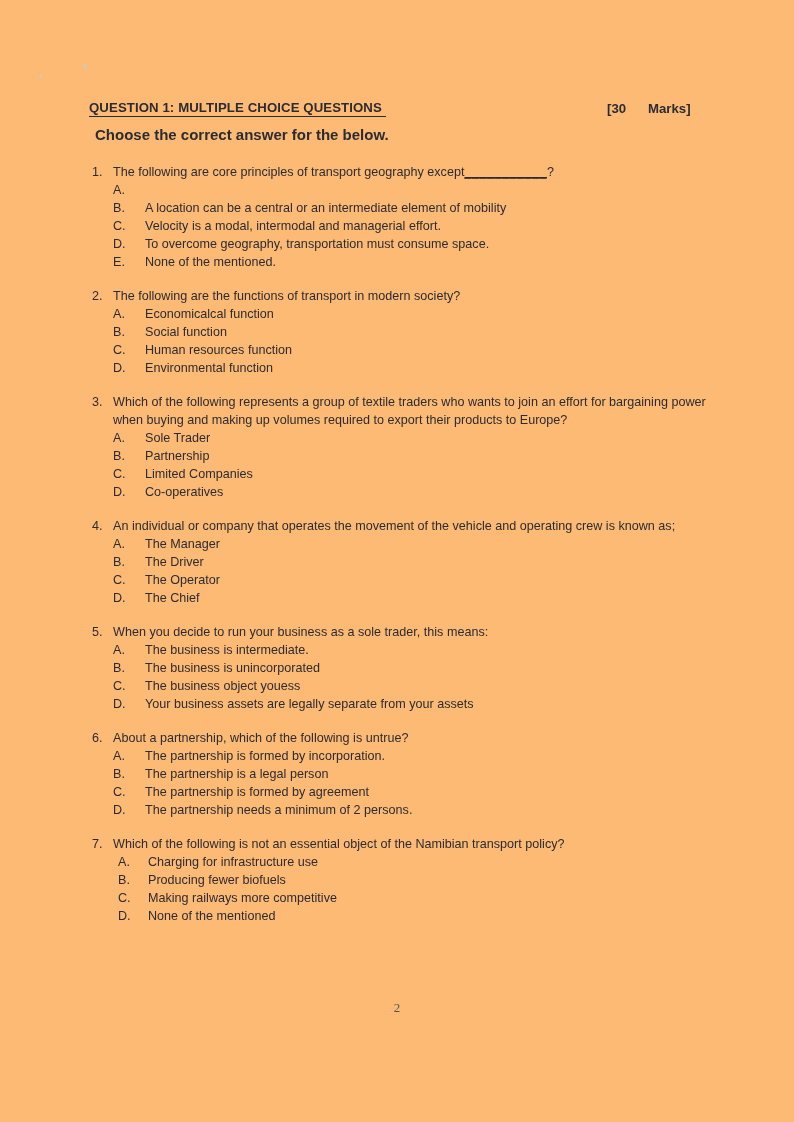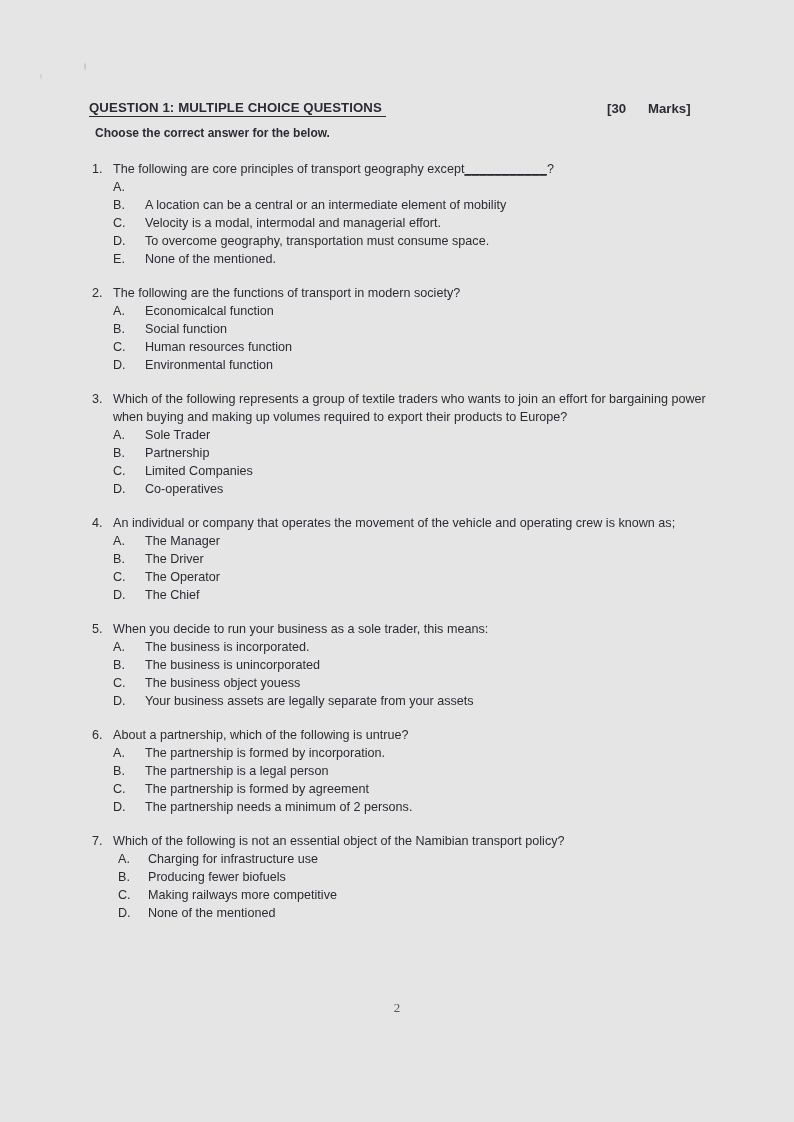--- a/index.html
+++ b/index.html
@@ -12,21 +12,21 @@
     height: 1122px;
     position: relative;
     font-family: "Liberation Sans", sans-serif;
     color: #2b2b33;
     overflow: hidden;
   }
 
   .page {
     position: absolute;
     inset: 0;
-    background: #e5e5e5;
+    background: #fdba74;
   }
 
   
   .speck {
     position: absolute;
     background: #c9c9d2;
     border-radius: 40%;
   }
   .speck-a { left: 84px; top: 63px; width: 2px; height: 7px; }
   .speck-b { left: 40px; top: 74px; width: 2px; height: 5px; opacity: .75; }
@@ -58,21 +58,21 @@
   .marks {
     position: absolute;
     left: 607px;
     top: 1px;
     font-size: 13.2px;
     font-weight: bold;
     white-space: pre;
   }
   .subtitle {
     margin: 6px 0 0 95px;
-    font-size: 12px;
+    font-size: 15px;
     font-weight: bold;
     white-space: pre;
   }
 
   
   .q-list {
     margin-top: 20px;
   }
   .question {
     margin-bottom: 16px;
@@ -263,21 +263,21 @@
       </div>
 
       <div class="question">
         <div class="q-stem">
           <span class="q-num">5.</span>
           <span class="q-text">When you decide to run your business as a sole trader, this means:</span>
         </div>
         <div class="options">
           <div class="option">
             <span class="opt-letter">A.</span>
-            <span class="opt-text">The business is incorporated.</span>
+            <span class="opt-text">The business is intermediate.</span>
           </div>
           <div class="option">
             <span class="opt-letter">B.</span>
             <span class="opt-text">The business is unincorporated</span>
           </div>
           <div class="option">
             <span class="opt-letter">C.</span>
             <span class="opt-text">The business object youess</span>
           </div>
           <div class="option">

